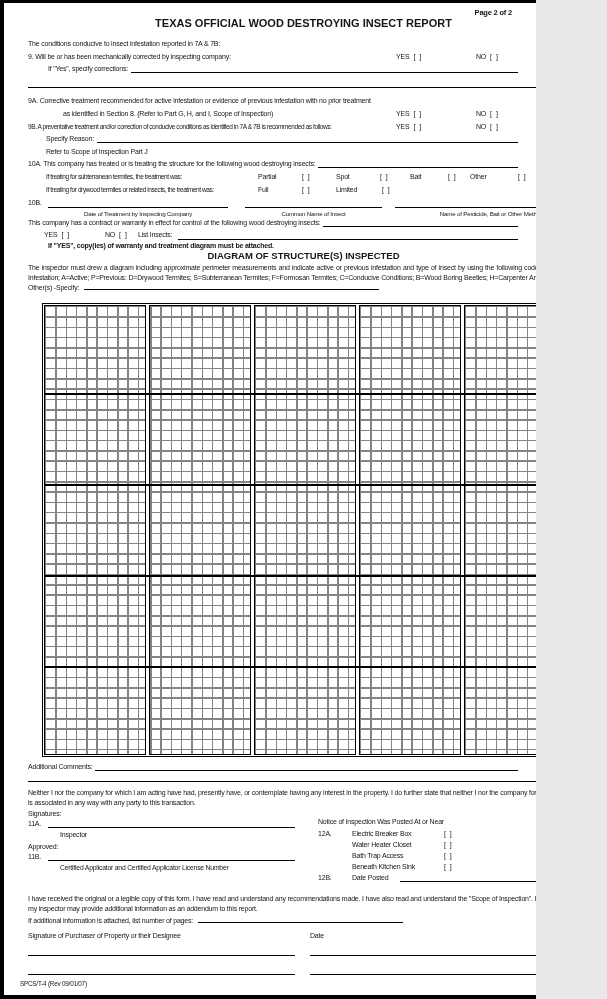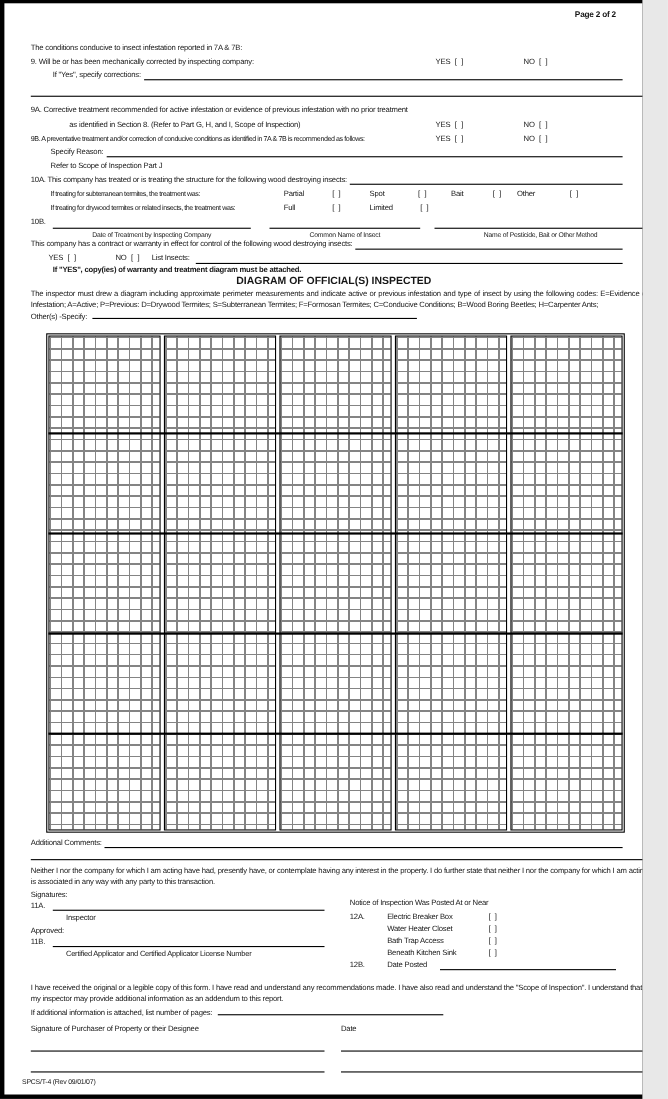--- a/index.html
+++ b/index.html
@@ -1,16 +1,16 @@
 <!DOCTYPE html>
 <html><head>
 <meta charset="utf-8">
 <style>
   html,body{margin:0;padding:0;background:#e8e8e8;}
-  .page{position:relative;width:536px;height:999px;background:#000;font-family:"Liberation Sans",sans-serif;color:#161616;overflow:hidden;padding-left:48px;}
+  .page{position:relative;width:536px;height:999px;background:#000;font-family:"Liberation Sans",sans-serif;color:#161616;overflow:hidden;}
   .sheet{position:absolute;left:4px;top:3px;width:599px;height:992px;background:#fff;}
   .r{position:absolute;font-size:7px;letter-spacing:-0.2px;line-height:9px;white-space:nowrap;}
   .fr{display:flex;align-items:flex-end;}
   .fill{flex:1;border-bottom:1px solid #000;height:8px;margin-left:3px;}
   .iline{display:inline-block;border-bottom:1px solid #000;height:7px;}
   .hl{position:absolute;border-top:1px solid #000;height:0;}
   .abs{position:absolute;}
   .cbx{white-space:pre;margin-left:4px;letter-spacing:0;}
   .b{font-weight:bold;}
   .xs{font-size:6.5px;letter-spacing:-0.4px;}
@@ -23,20 +23,21 @@
       repeating-linear-gradient(to bottom,#848484 0 1.5px,transparent 1.5px 10.3px);}
   .ghl{position:absolute;left:1px;right:1px;height:2px;background:#000;}
 </style>
 </head>
 <body>
 
 <div class="page">
   <div class="sheet"></div>
 
   <div class="r b" style="top:8px;right:24px;font-size:7.5px;">Page 2 of 2</div>
+  <div class="r b center" style="top:19px;left:0;width:607px;font-size:11px;letter-spacing:0;">TEXAS OFFICIAL WOOD DESTROYING INSECT REPORT</div>
 
   <div class="r" style="top:39px;left:28px;">The conditions conducive to insect infestation reported in 7A &amp; 7B:</div>
 
   <div class="r" style="top:52px;left:28px;right:18px;">
     <span>9. Will be or has been mechanically corrected by inspecting company:</span>
     <span class="abs" style="left:368px;"><span>YES</span><span class="cbx">[  ]</span></span>
     <span class="abs" style="left:448px;"><span>NO</span><span class="cbx">[  ]</span></span>
   </div>
 
   <div class="r fr" style="top:64px;left:48px;right:18px;">
@@ -106,21 +107,21 @@
 
   <div class="r" style="top:230px;left:28px;right:18px;height:10px;">
     <span class="abs" style="left:16px;"><span>YES</span><span class="cbx">[  ]</span></span>
     <span class="abs" style="left:77px;"><span>NO</span><span class="cbx">[  ]</span></span>
     <span class="abs" style="left:110px;">List Insects:</span>
     <span class="hl" style="left:150px;right:0;bottom:0;"></span>
   </div>
 
   <div class="r b" style="top:241px;left:48px;">If "YES", copy(ies) of warranty and treatment diagram must be attached.</div>
 
-  <div class="r b center" style="top:251px;left:0;width:607px;font-size:9.5px;letter-spacing:0;">DIAGRAM OF OFFICIAL(S) INSPECTED</div>
+  <div class="r b center" style="top:251px;left:0;width:607px;font-size:9.5px;letter-spacing:0;">DIAGRAM OF STRUCTURE(S) INSPECTED</div>
 
   <div class="r wrap" style="top:263px;left:28px;width:561px;line-height:9.5px;">
     <div class="wrap">The inspector must drew a diagram including approximate perimeter measurements and indicate active or previous infestation and type of insect by using the following codes: E=Evidence of Infestation; A=Active; P=Previous: D=Drywood Termites; S=Subterranean Termites; F=Formosan Termites; C=Conducive Conditions; B=Wood Boring Beetles; H=Carpenter Ants;</div>
     <div style="text-align:left;">
       <span>Other(s) -Specify:</span>
       <span class="iline" style="width:295px;margin-left:3px;"></span>
     </div>
   </div>
 
   <div class="grid">

